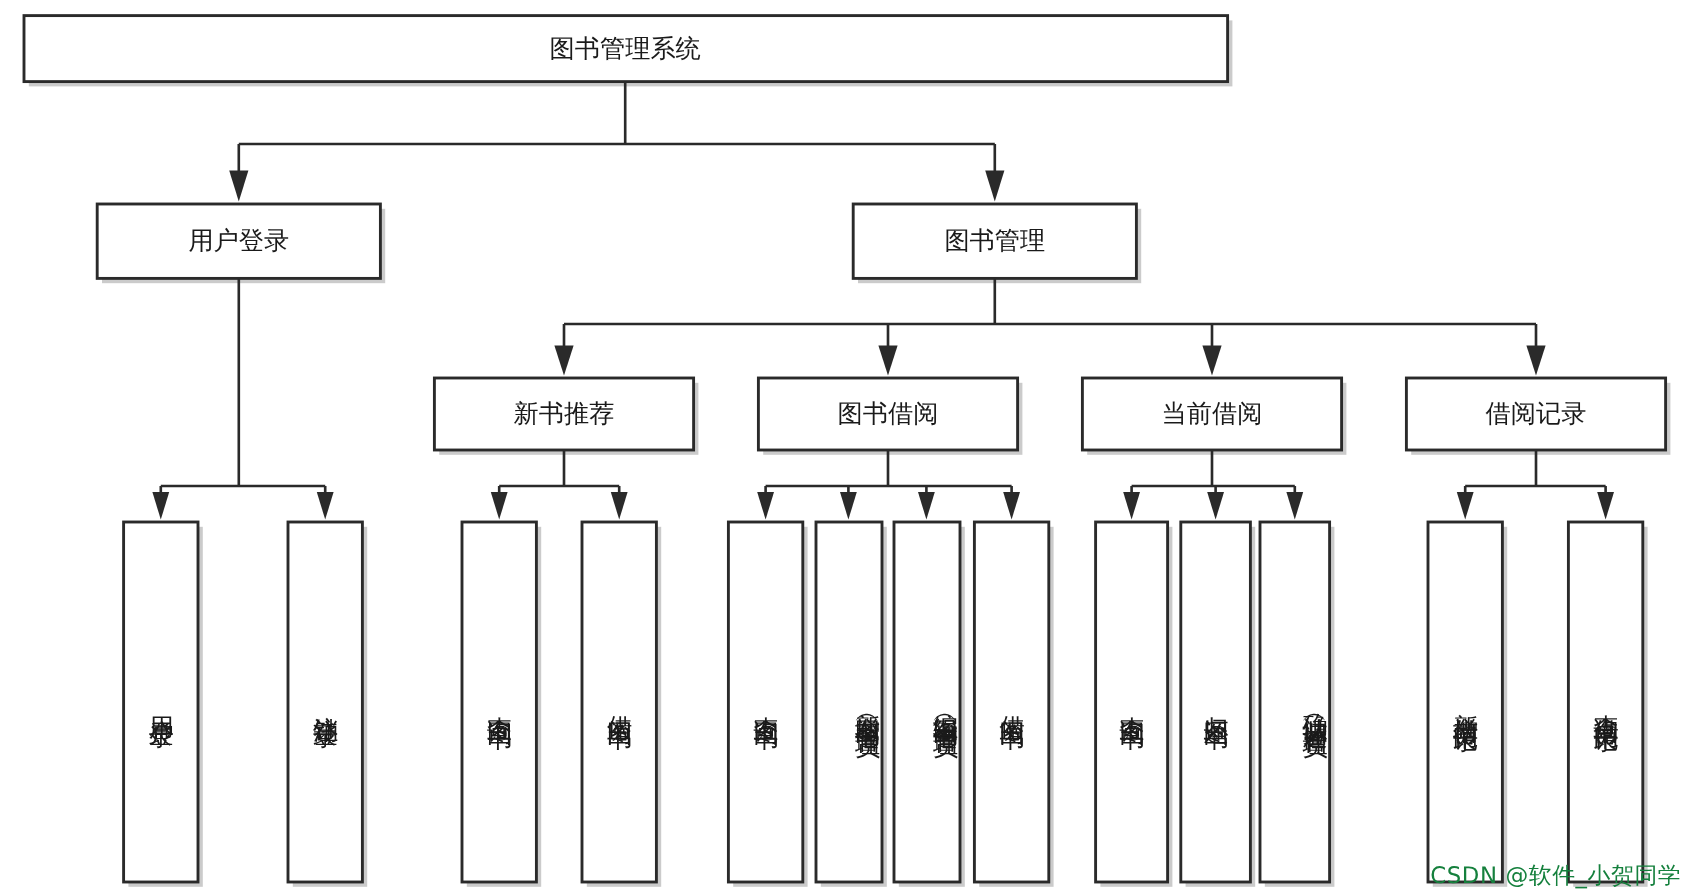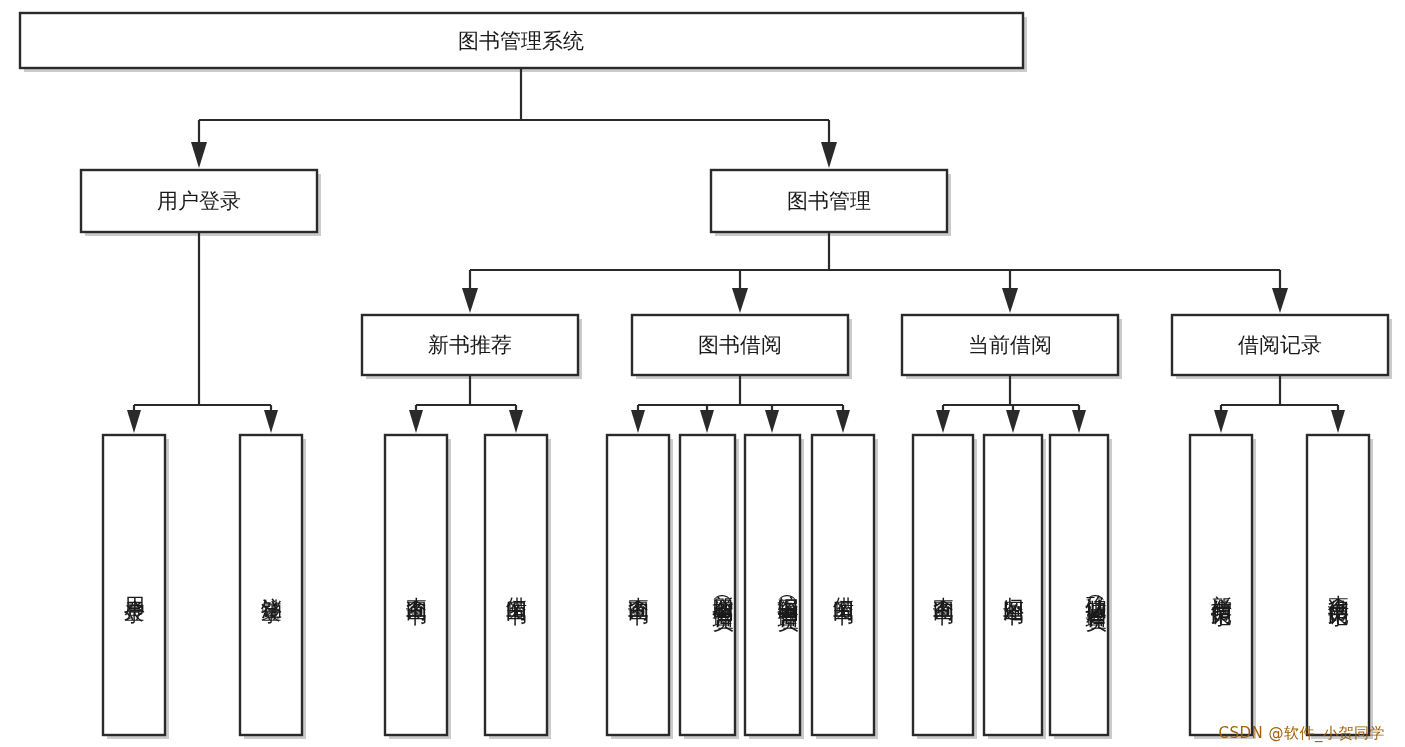--- a/index.html
+++ b/index.html
@@ -63,25 +63,25 @@
     color: #1a1a1a;
     display: flex;
     align-items: center;
     justify-content: center;
     text-align: center;
     white-space: nowrap;
     pointer-events: none;
   }
   .watermark {
     position: absolute;
-    right: 20px;
+    right: 4px;
     bottom: 4px;
     font-family: "DejaVu Sans", "Liberation Sans", sans-serif;
-    font-size: 15px;
-    color: #a16207;
+    font-size: 19px;
+    color: #15803d;
     letter-spacing: 0.5px;
     white-space: nowrap;
   }
 </style>
 </head>
 <body>
 
 <div id="diagram-root">
 
   <svg class="diagram-canvas" viewBox="0 0 1405 747">

